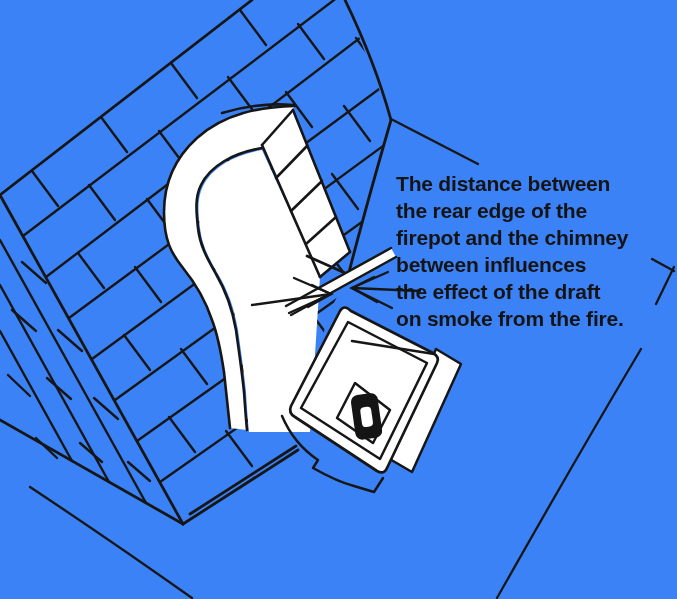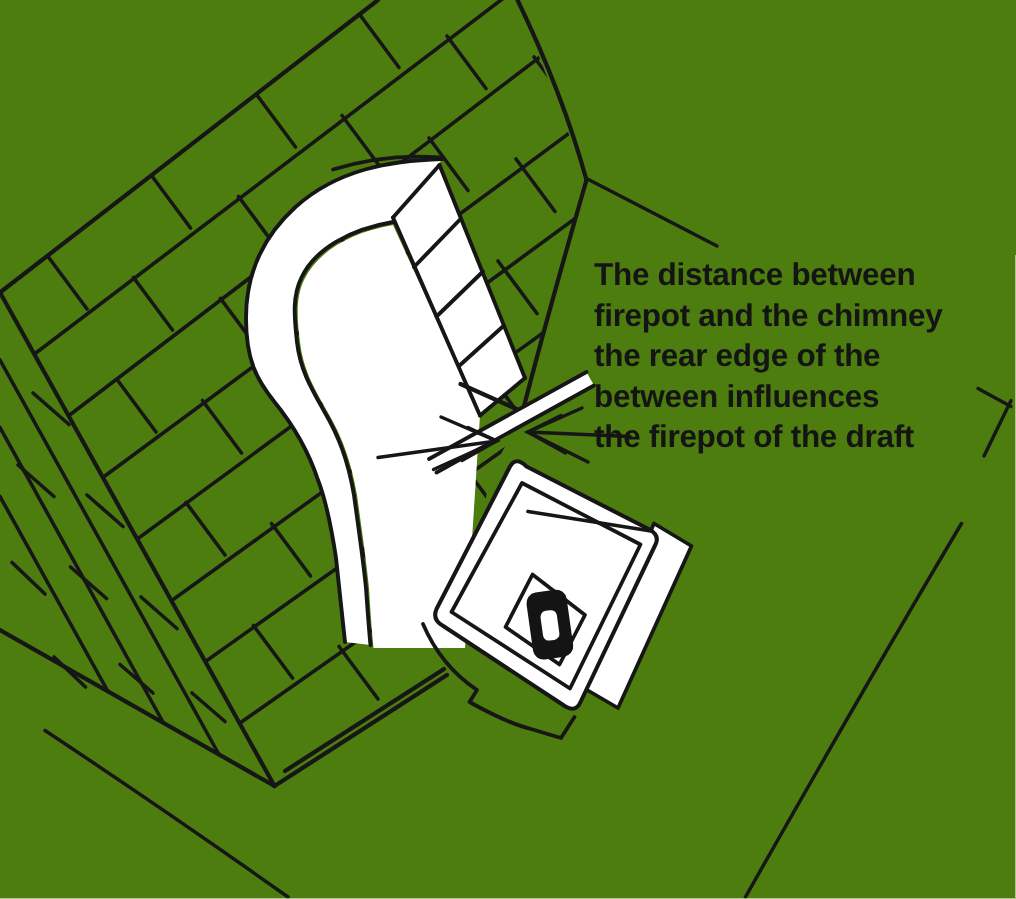--- a/index.html
+++ b/index.html
@@ -1,19 +1,19 @@
 <!DOCTYPE html>
 <html><head>
 <meta charset="utf-8">
 <style>
   html,body{margin:0;padding:0;background:#ffffff;}
   .stage{
     position:relative;
     width:677px;height:599px;
-    background:#4d7c0f;
+    background:#3b82f6;
     overflow:hidden;
     font-family:"Liberation Sans", sans-serif;
   }
   .stage svg{position:absolute;left:0;top:0;}
   .annotation{
     position:absolute;
     left:396px;top:170px;
     color:#141414;
     font-weight:bold;
     font-size:21px;
@@ -166,19 +166,20 @@
     <g>
       <line x1="420" y1="291" x2="352" y2="288"></line>
       <polyline points="374,277 352,288 377,302"></polyline>
       <polyline points="388,272 352,288 392,308"></polyline>
     </g>
   </g>
 </svg>
 
   <div class="annotation">
     <span class="ln">The distance between</span>
+    <span class="ln">the rear edge of the</span>
     <span class="ln">firepot and the chimney</span>
-    <span class="ln">the rear edge of the</span>
     <span class="ln">between influences</span>
-    <span class="ln">the firepot of the draft</span>
+    <span class="ln">the effect of the draft</span>
+    <span class="ln">on smoke from the fire.</span>
   </div>
 
 </div>
 
 </body></html>

